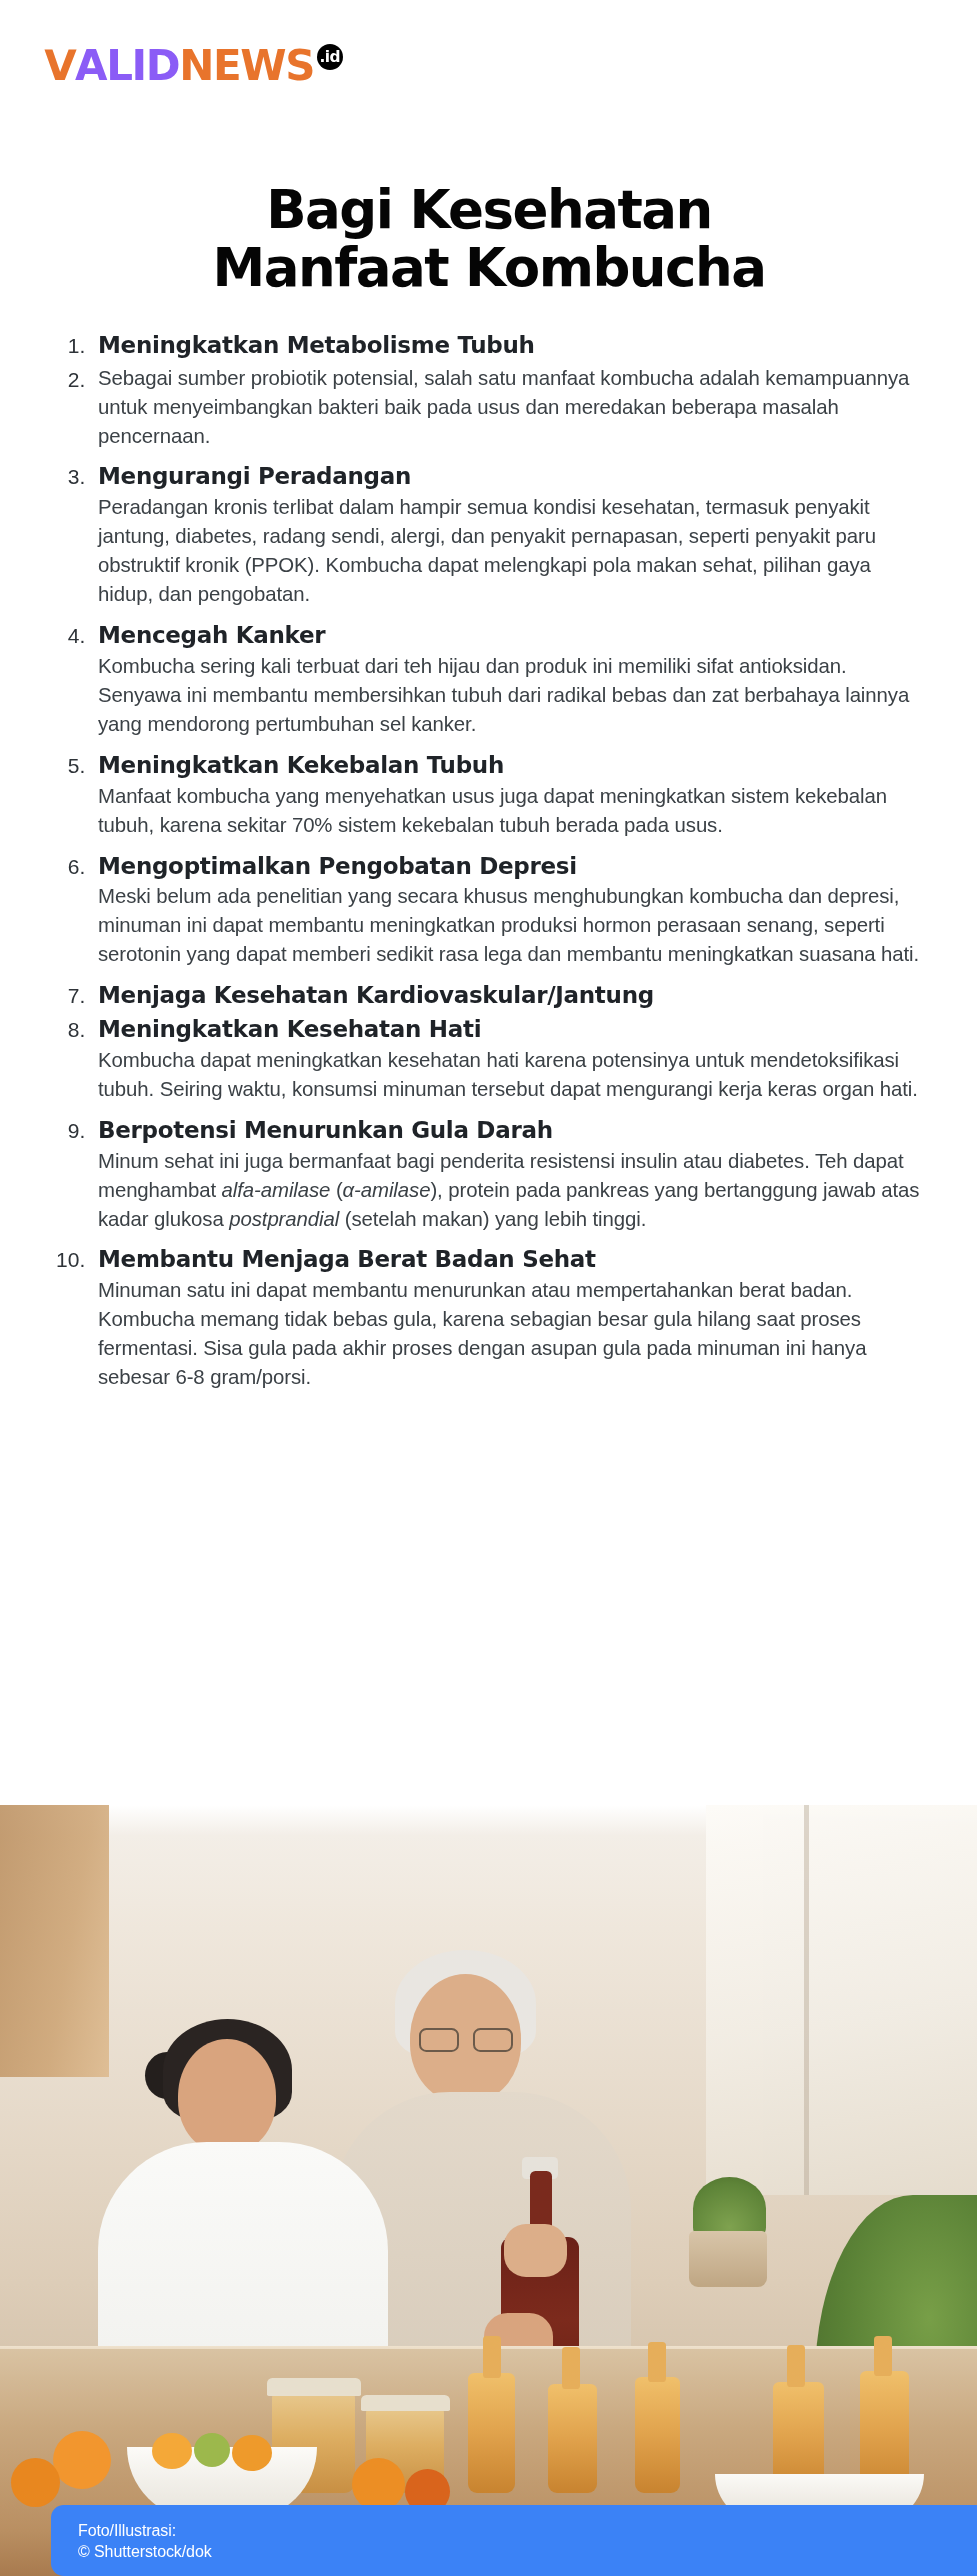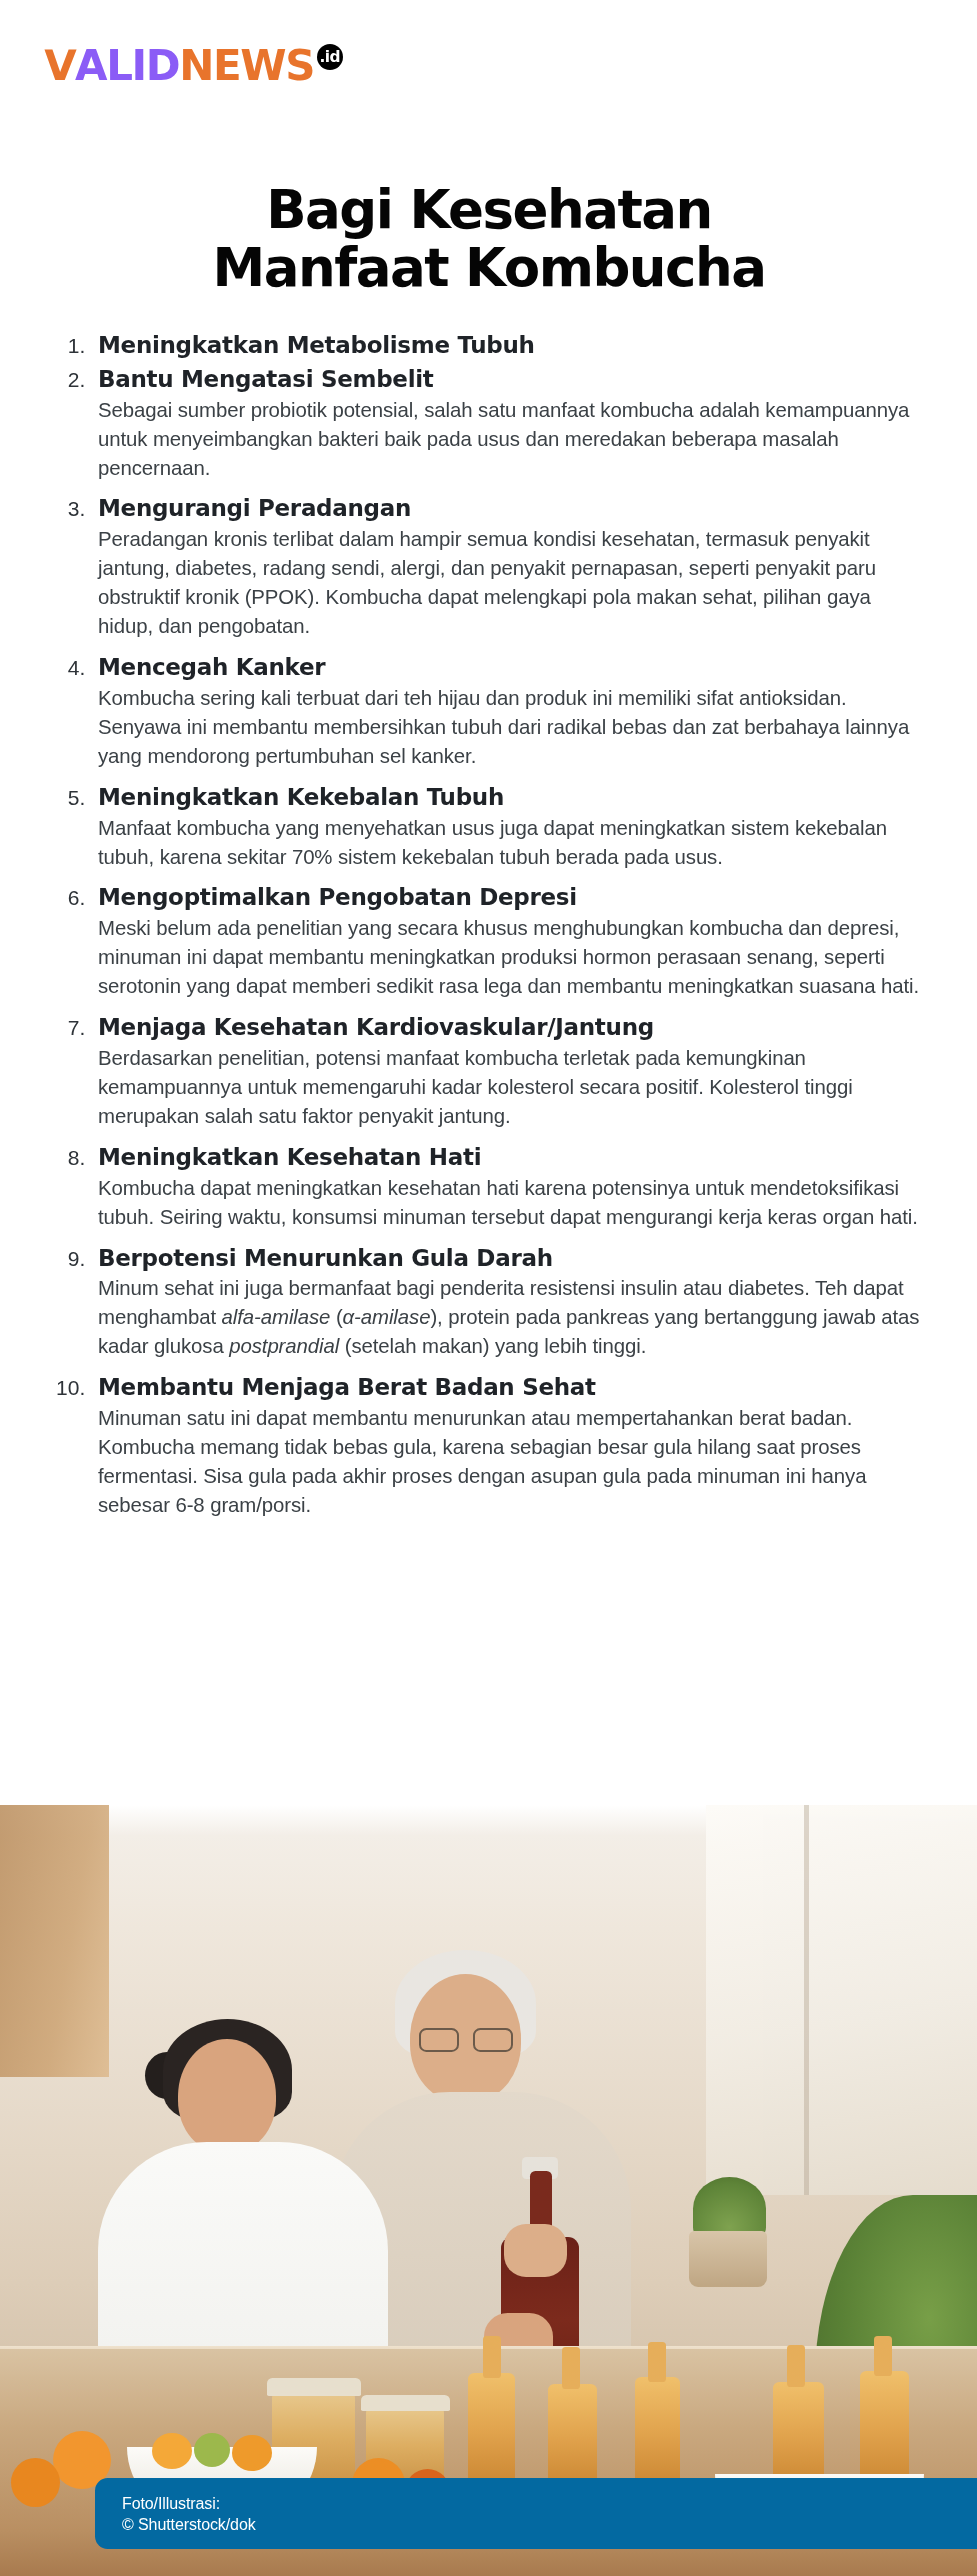--- a/index.html
+++ b/index.html
@@ -344,29 +344,28 @@
     width: 209px; height: 49px;
     background: linear-gradient(to bottom, #FBFAF7, #E4DFD5);
     border-radius: 0 0 109px 109px;
   }
 
   
   .footer {
     position: absolute;
     left: 51px;
     right: 0;
-    bottom: 27px;
+    bottom: 0;
     height: 71px;
-    background: #0369a1;
+    background: #3b82f6;
     border-radius: 12.7px 0 0 12.7px;
     display: flex;
     align-items: center;
     padding: 0 23.6px 0 27px;
     box-sizing: border-box;
-    margin-left: 44px;
   }
   .footer-left {
     color: #FFFFFF;
     font-family: "Liberation Sans", sans-serif;
     font-size: 16px;
     line-height: 21px;
     letter-spacing: -0.1px;
   }
   .footer-right {
     margin-left: auto;
@@ -400,21 +399,20 @@
   <ol class="list" id="benefit-list" style="list-style: none; margin: 0px; padding: 0px;">
       <li class="item">
         <div class="num">1.</div>
         <div class="item-body">
           <div class="item-title">Meningkatkan Metabolisme Tubuh</div>
         </div>
       </li>
       <li class="item">
         <div class="num">2.</div>
         <div class="item-body">
-          <div class="item-title">Bantu Mengatasi Sembelit</div>
           <div class="item-desc">Sebagai sumber probiotik potensial, salah satu manfaat kombucha adalah kemampuannya untuk menyeimbangkan bakteri baik pada usus dan meredakan beberapa masalah pencernaan.</div>
         </div>
       </li>
       <li class="item">
         <div class="num">3.</div>
         <div class="item-body">
           <div class="item-title">Mengurangi Peradangan</div>
           <div class="item-desc">Peradangan kronis terlibat dalam hampir semua kondisi kesehatan, termasuk penyakit jantung, diabetes, radang sendi, alergi, dan penyakit pernapasan, seperti penyakit paru obstruktif kronik (PPOK). Kombucha dapat melengkapi pola makan sehat, pilihan gaya hidup, dan pengobatan.</div>
         </div>
       </li>
@@ -436,21 +434,20 @@
         <div class="num">6.</div>
         <div class="item-body">
           <div class="item-title">Mengoptimalkan Pengobatan Depresi</div>
           <div class="item-desc">Meski belum ada penelitian yang secara khusus menghubungkan kombucha dan depresi, minuman ini dapat membantu meningkatkan produksi hormon perasaan senang, seperti serotonin yang dapat memberi sedikit rasa lega dan membantu meningkatkan suasana hati.</div>
         </div>
       </li>
       <li class="item">
         <div class="num">7.</div>
         <div class="item-body">
           <div class="item-title">Menjaga Kesehatan Kardiovaskular/Jantung</div>
-          <div class="item-desc">Berdasarkan penelitian, potensi manfaat kombucha terletak pada kemungkinan kemampuannya untuk memengaruhi kadar kolesterol secara positif. Kolesterol tinggi merupakan salah satu faktor penyakit jantung.</div>
         </div>
       </li>
       <li class="item">
         <div class="num">8.</div>
         <div class="item-body">
           <div class="item-title">Meningkatkan Kesehatan Hati</div>
           <div class="item-desc">Kombucha dapat meningkatkan kesehatan hati karena potensinya untuk mendetoksifikasi tubuh. Seiring waktu, konsumsi minuman tersebut dapat mengurangi kerja keras organ hati.</div>
         </div>
       </li>
       <li class="item">

